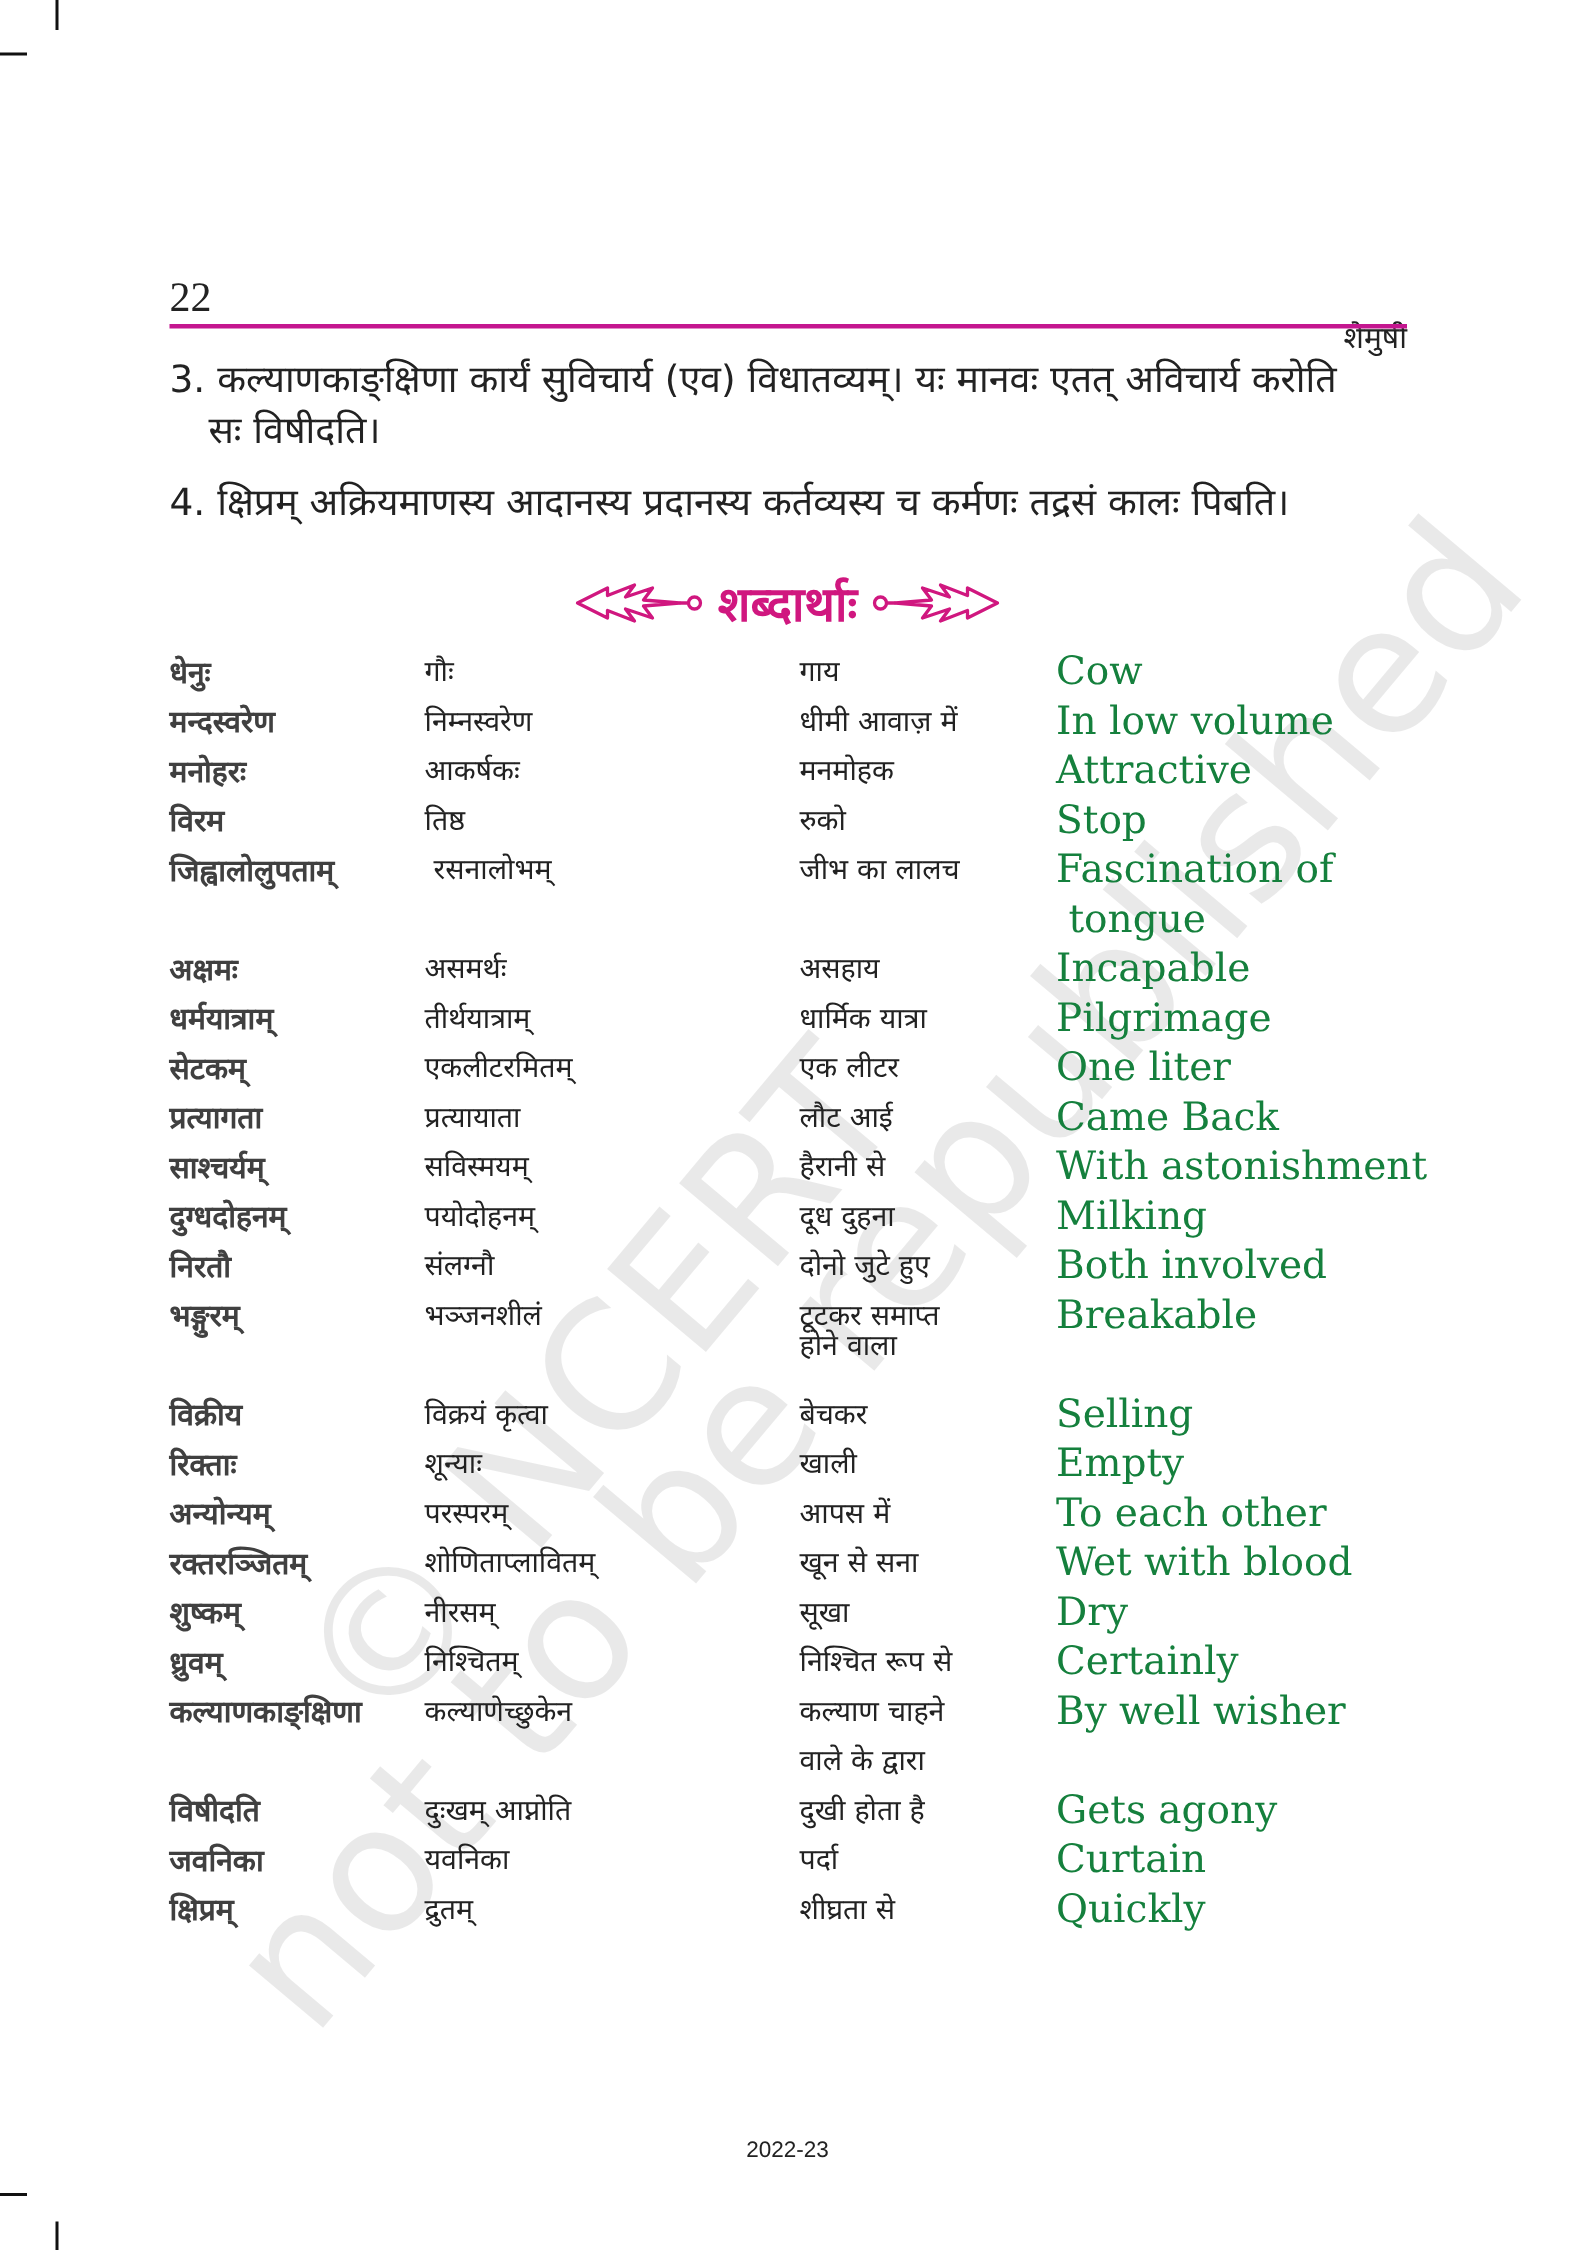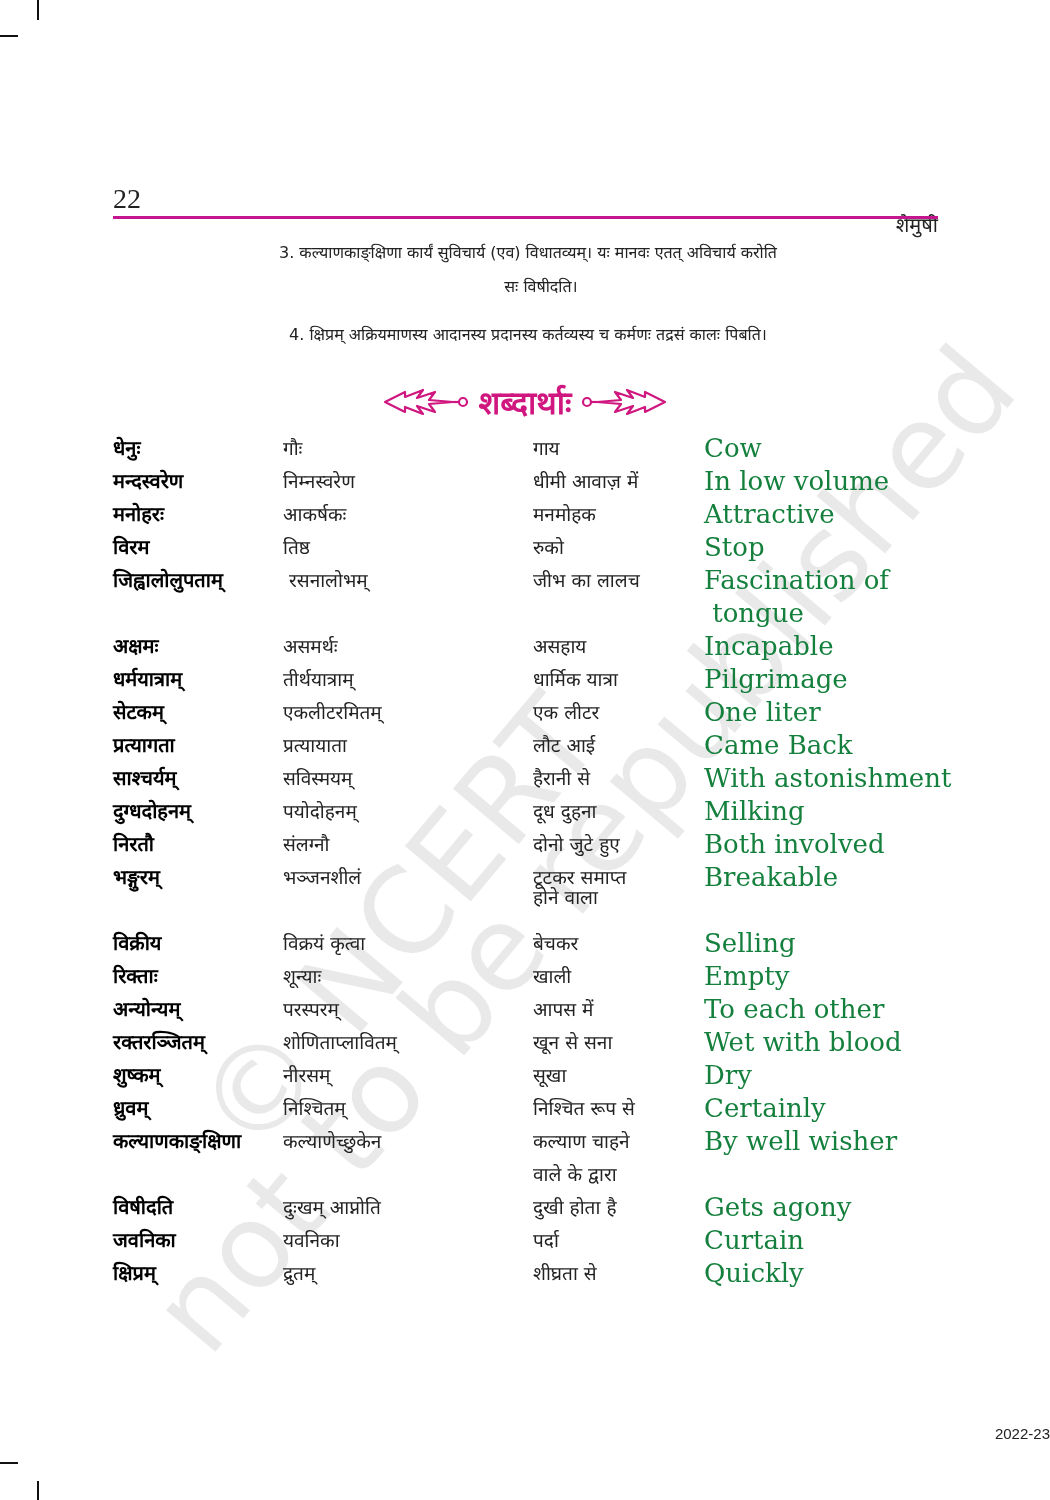--- a/index.html
+++ b/index.html
@@ -3,34 +3,34 @@
 <meta charset="utf-8">
 <style>
   html, body { margin: 0; padding: 0; background: #ffffff; }
   body { width: 1050px; height: 1500px; position: relative; overflow: hidden;
          font-family: "DejaVu Serif", serif; color: #222222; }
   .crop { position: absolute; background: #111; }
   .header { position: absolute; left: 113px; top: 183px; width: 825px; height: 34px; }
   .page-num { position: absolute; left: 0; top: 0; font-family: "Liberation Serif", serif; font-size: 28px; color: #222; }
   .book-title { position: absolute; right: 0; top: 0; font-family: "DejaVu Sans", sans-serif; font-size: 20px; color: #222; margin-top: 28px; }
   .rule { position: absolute; left: 113px; top: 216px; width: 825px; height: 3px; background: #c4168f; }
-  .para { position: absolute; left: 113px; width: 830px; font-family: "DejaVu Sans", sans-serif; font-size: 16px; line-height: 34px; color: #222; text-align: center; }
+  .para { position: absolute; left: 113px; width: 830px; font-family: "DejaVu Sans", sans-serif; font-size: 25px; line-height: 34px; color: #222; }
   .para .cont { padding-left: 26px; display: block; }
   .heading { position: absolute; left: 0; width: 1050px; top: 380px; text-align: center; height: 42px; }
   .heading-inner { display: inline-flex; align-items: center; gap: 8px; }
   .heading-text { font-family: "DejaVu Sans", sans-serif; font-size: 32px; color: #d0177f; font-weight: bold; }
   .gloss { position: absolute; left: 113px; top: 432px; width: 840px; }
   .row { position: relative; height: 33px; }
   .row.tall { height: 66px; }
   .c1, .c2, .c3, .c4 { position: absolute; top: 0; line-height: 33px; white-space: pre; }
-  .c1 { left: 0; font-family: "DejaVu Sans", sans-serif; font-weight: bold; font-size: 20px; color: #000000; }
+  .c1 { left: 0; font-family: "DejaVu Sans", sans-serif; font-weight: bold; font-size: 20px; color: #404040; }
   .c2 { left: 170px; font-family: "DejaVu Sans", sans-serif; font-size: 19px; color: #222; }
   .c3 { left: 388px; font-family: "DejaVu Sans", sans-serif; font-size: 19px; color: #222; margin-left: 32px; }
   .c4 { left: 591px; font-family: "DejaVu Serif", serif; font-size: 26px; color: #15803d; }
-  .footer { position: absolute; left: 0; width: 1050px; top: 1425px; text-align: right; font-family: "Liberation Sans", sans-serif; font-size: 15px; color: #222; }
+  .footer { position: absolute; left: 0; width: 1050px; top: 1425px; text-align: center; font-family: "Liberation Sans", sans-serif; font-size: 15px; color: #222; }
   .wm { position: absolute; font-family: "DejaVu Sans", sans-serif; color: rgba(0,0,0,0.085); white-space: nowrap; transform-origin: left bottom; pointer-events: none; }
   .wm1 { left: 275px; top: 1040px; font-size: 118px; transform: rotate(-50deg); }
   .wm2 { left: 230px; top: 1240px; font-size: 118px; transform: rotate(-50deg); }
 </style>
 </head>
 <body>
 
 <div class="crop" style="left:37px;top:0;width:2px;height:20px;"></div>
 <div class="crop" style="left:0;top:35px;width:18px;height:2px;"></div>
 <div class="crop" style="left:0;top:1462px;width:18px;height:2px;"></div>

